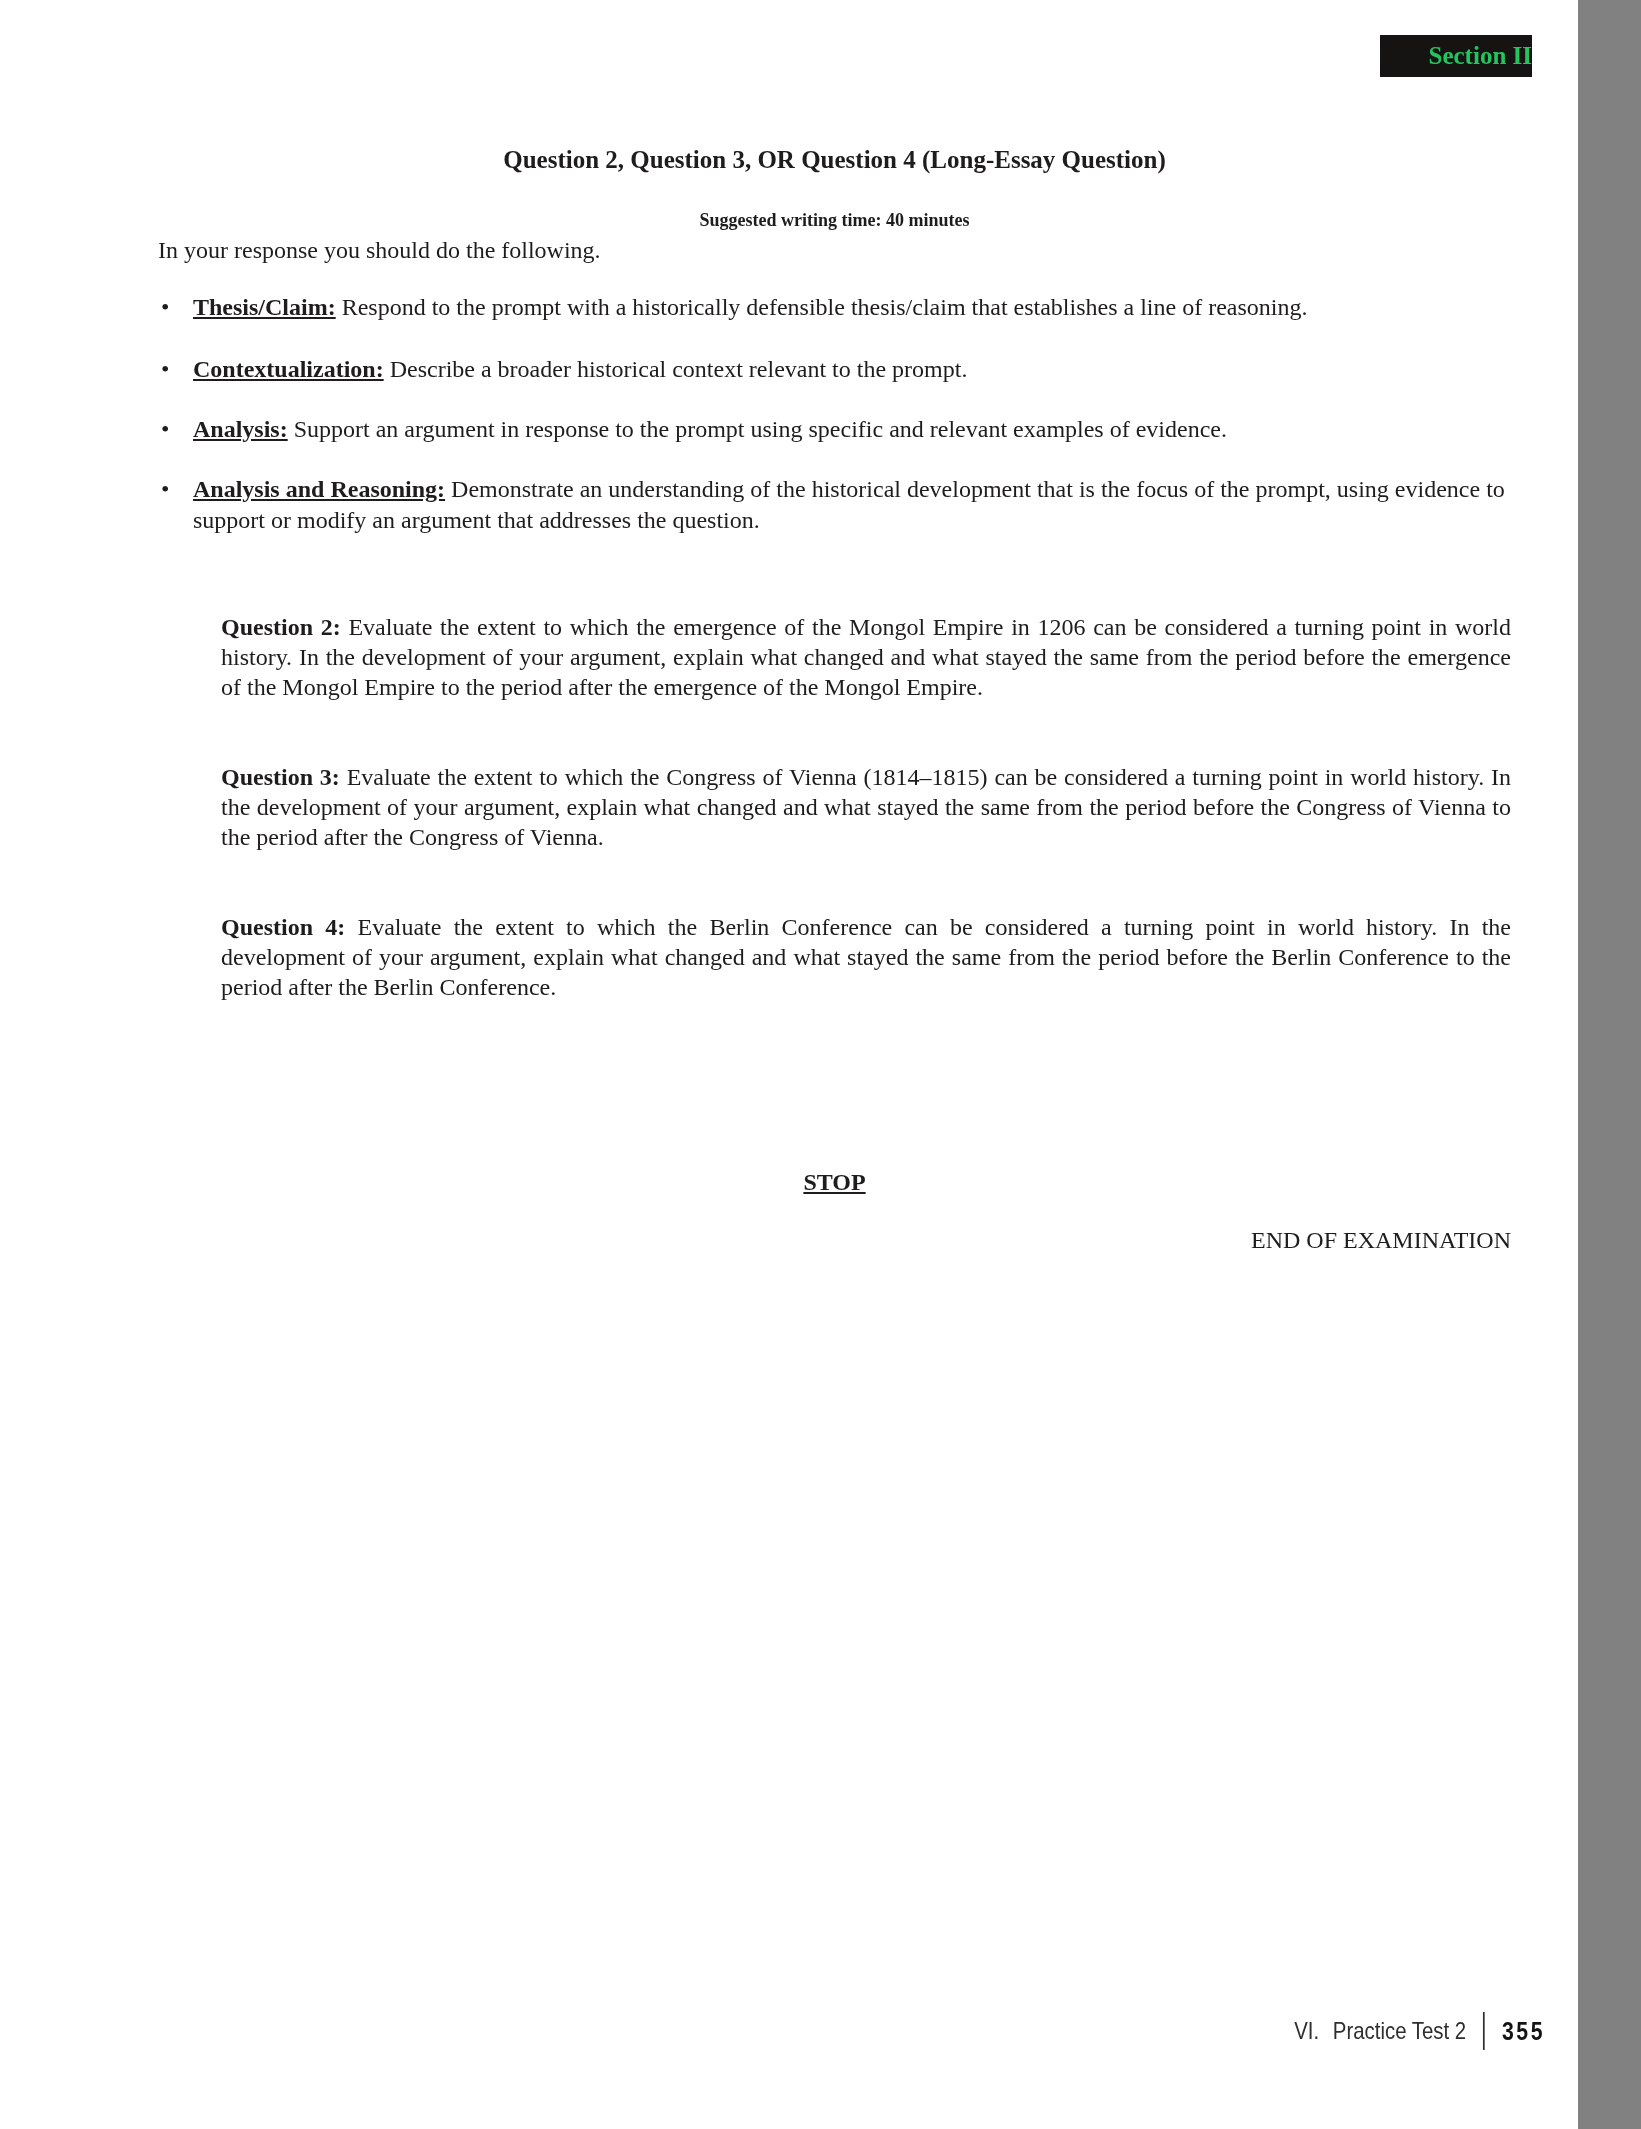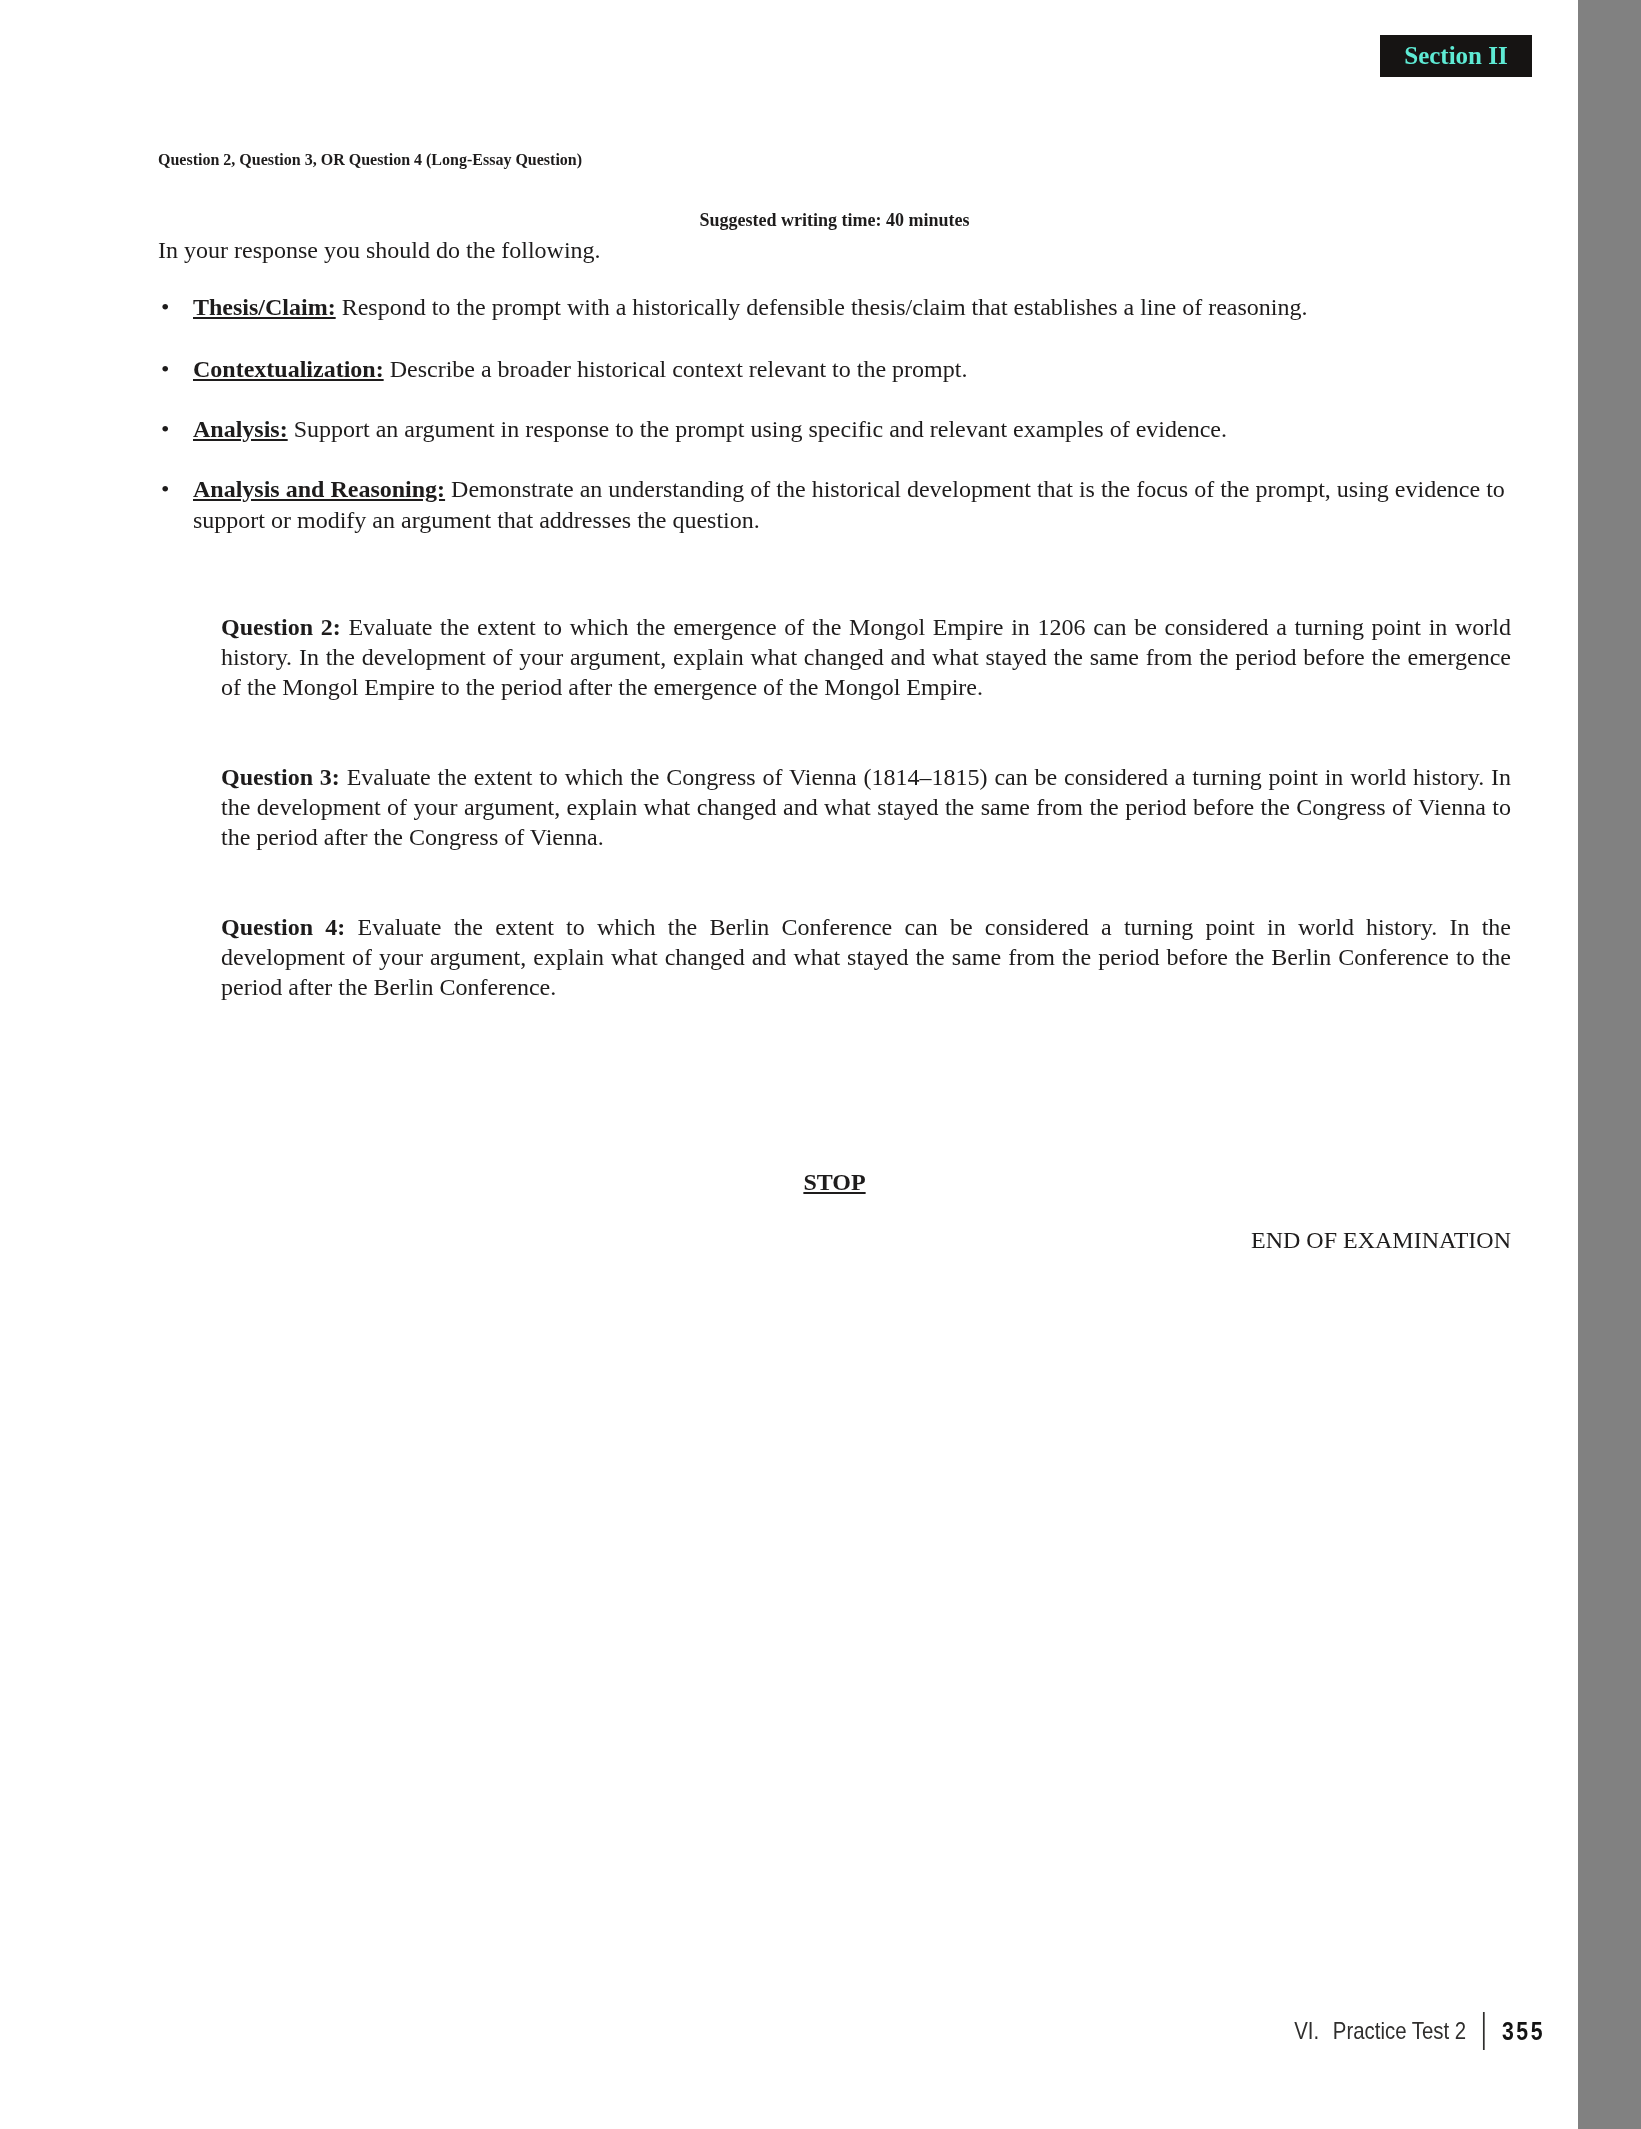--- a/index.html
+++ b/index.html
@@ -16,34 +16,34 @@
     position: absolute;
     top: 0; right: 0;
     width: 63px; height: 2129px;
     background: #818181;
   }
   .section-badge {
     position: absolute;
     left: 1380px; top: 35px;
     width: 152px; height: 42px;
     background: #161413;
-    color: #5eead4;
-    display: flex; align-items: center; justify-content: center;
+    color: #22c55e;
+    display: flex; align-items: center; justify-content: flex-end;
     font-weight: bold; font-size: 25px;
   }
   .content {
     position: absolute;
     left: 158px; top: 0;
     width: 1353px;
     padding-top: 145px;
     font-size: 24px;
   }
   .doc-title {
-    margin: 0; text-align: left;
-    font-weight: bold; font-size: 16px; line-height: 30px;
+    margin: 0; text-align: center;
+    font-weight: bold; font-size: 25px; line-height: 30px;
   }
   .doc-subtitle {
     margin: 30px 0 0 0; text-align: center;
     font-weight: bold; font-size: 18px; line-height: 30px;
   }
   .para { margin: 0; line-height: 30px; }
   .directions { margin-top: 35px; }
   .intro { }
   .bold-label { font-weight: bold; }
   .bullets { margin-top: 27px; }

